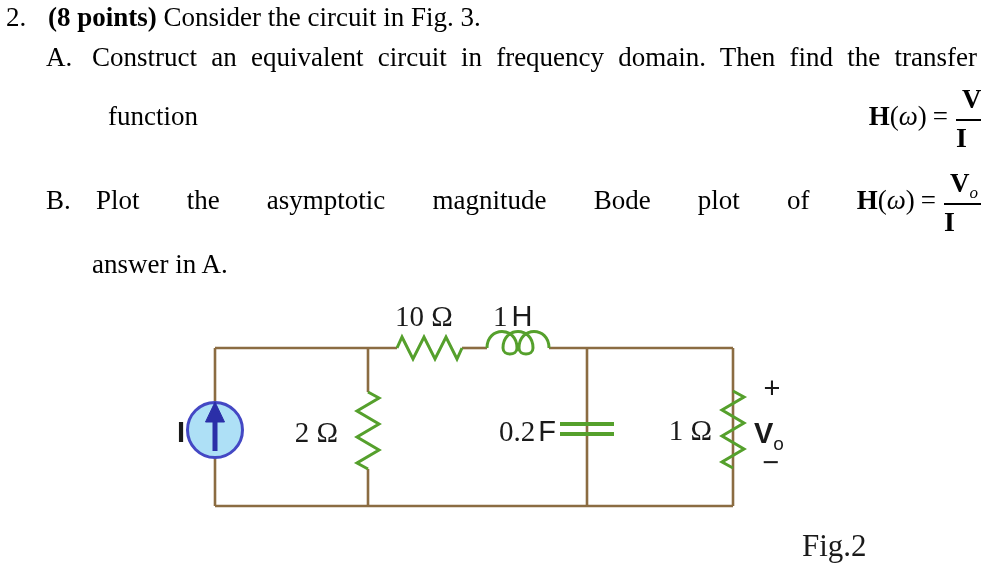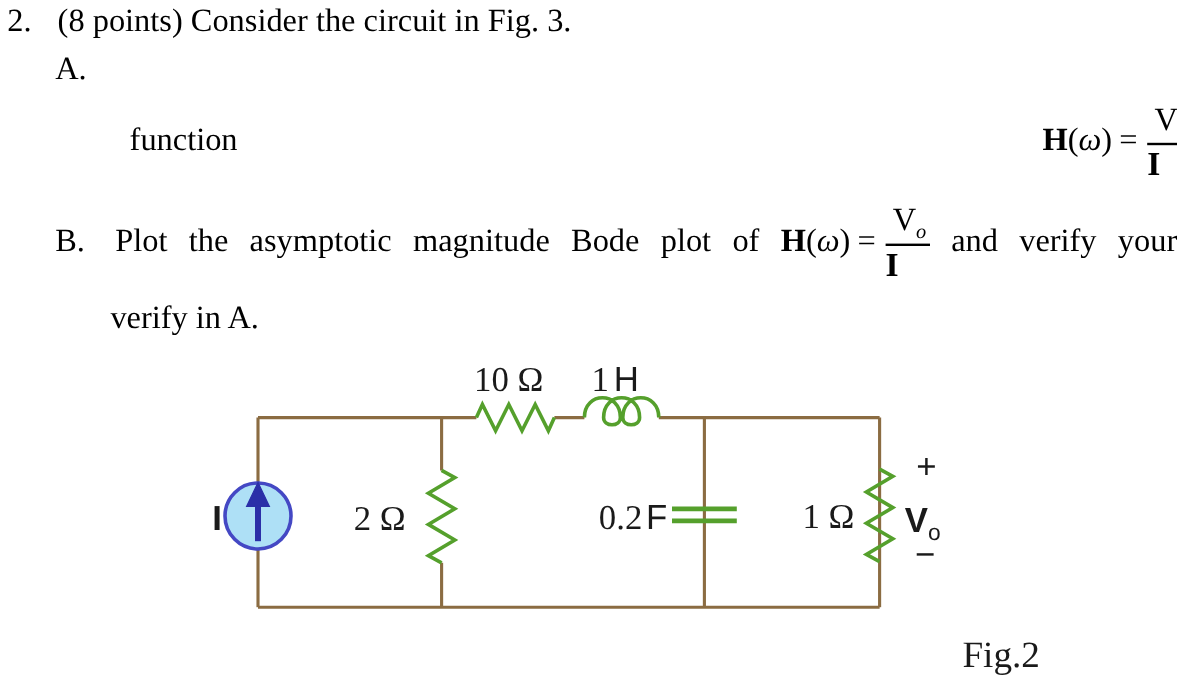--- a/index.html
+++ b/index.html
@@ -3,21 +3,21 @@
 <meta charset="utf-8">
 <style>
   html,body{margin:0;padding:0;background:#ffffff;}
   .page{position:relative;width:981px;height:570px;background:#fff;overflow:hidden;
         font-family:"Liberation Serif",serif;color:#000;}
   .abs{position:absolute;}
   .t27{font-size:27px;line-height:27px;white-space:nowrap;}
   .jline{font-size:27px;text-align:justify;text-align-last:justify;}
   .frow{line-height:64px;}
   .itemlabel{font-size:27px;line-height:27px;}
-  b{font-weight:normal;}
+  b{font-weight:bold;}
   .omega{font-style:italic;font-family:"Liberation Serif",serif;}
   .fH{font-weight:bold;}
   .eq{margin:0 8px 0 6px;}
   .frac{display:inline-block;vertical-align:middle;text-align:center;line-height:normal;}
   .fnum{display:block;border-bottom:2.5px solid #000;padding:0 3px 2px 6px;line-height:1;font-size:27px;}
   .fnum .osub{font-size:17px;font-style:italic;vertical-align:-6px;}
   .fden{display:block;padding-top:3px;line-height:1;font-size:28px;font-weight:bold;}
   
   .svt{font-size:29px;font-family:"Liberation Serif",serif;fill:#1a1a1a;}
   .sans{font-family:"Liberation Sans",sans-serif;}
@@ -29,33 +29,33 @@
 
 <div class="page">
 
   <span class="abs t27" style="left:6px;top:4px;">2.</span>
   <div class="abs t27" style="left:48px;top:4px;">
     <b>(8 points)</b>
     <span>Consider the circuit in Fig. 3.</span>
   </div>
 
   <span class="abs itemlabel" style="left:46px;top:44px;">A.</span>
+  <div class="abs jline" style="left:92px;top:44px;width:885px;line-height:27px;">Construct an equivalent circuit in frequency domain. Then find the transfer</div>
 
   <div class="abs jline frow" style="left:108px;top:84px;width:885px;">
     <span>function</span>
     <span><b class="fH">H</b><span>(</span><span class="omega">ω</span><span>)</span><span class="eq">=</span><span class="frac"><span class="fnum"><b>V</b><span class="osub">o</span></span><span class="fden">I</span></span></span>
   </div>
 
   <span class="abs itemlabel" style="left:46px;top:187px;">B.</span>
   <div class="abs jline frow" style="left:96px;top:168px;width:885px;">
     <span>Plot the asymptotic magnitude Bode plot of</span>
     <span><b class="fH">H</b><span>(</span><span class="omega">ω</span><span>)</span><span class="eq">=</span><span class="frac"><span class="fnum"><b>V</b><span class="osub">o</span></span><span class="fden">I</span></span></span>
-    <span>and verify your</span>
   </div>
-  <div class="abs t27" style="left:92px;top:251px;">verify in A.</div>
+  <div class="abs t27" style="left:92px;top:251px;">answer in A.</div>
 
   <svg class="abs" style="left:0;top:290px;" width="981" height="280" viewBox="0 0 981 280">
 
     <g fill="none" stroke-width="2.6" stroke="#8B6C42">
       <path d="M215 58 H397"></path>
       <path d="M462 58 H487"></path>
       <path d="M549 58 H733"></path>
       <path d="M215 58 V216"></path>
       <path d="M733 58 V216"></path>
       <path d="M215 216 H733"></path>

